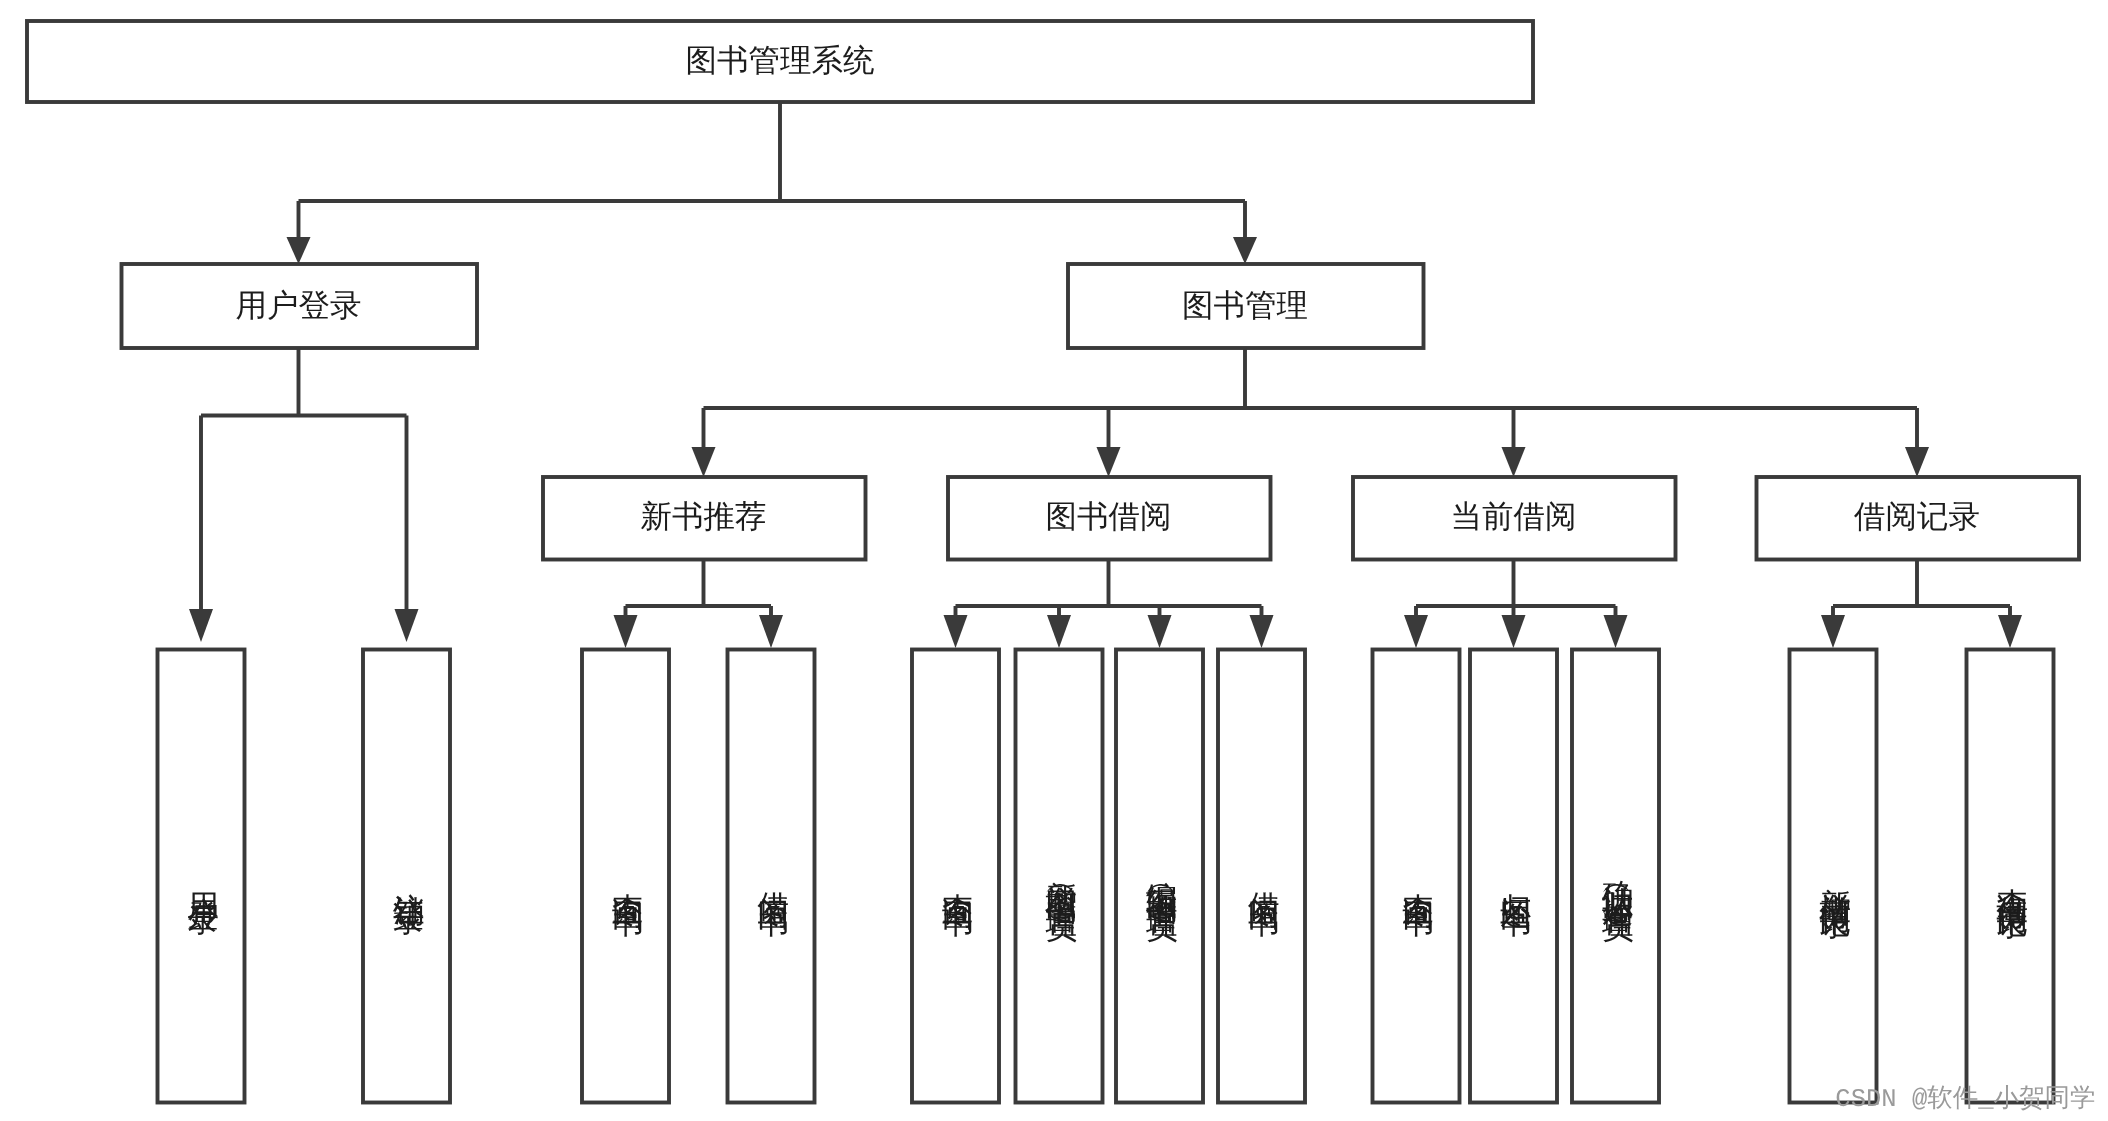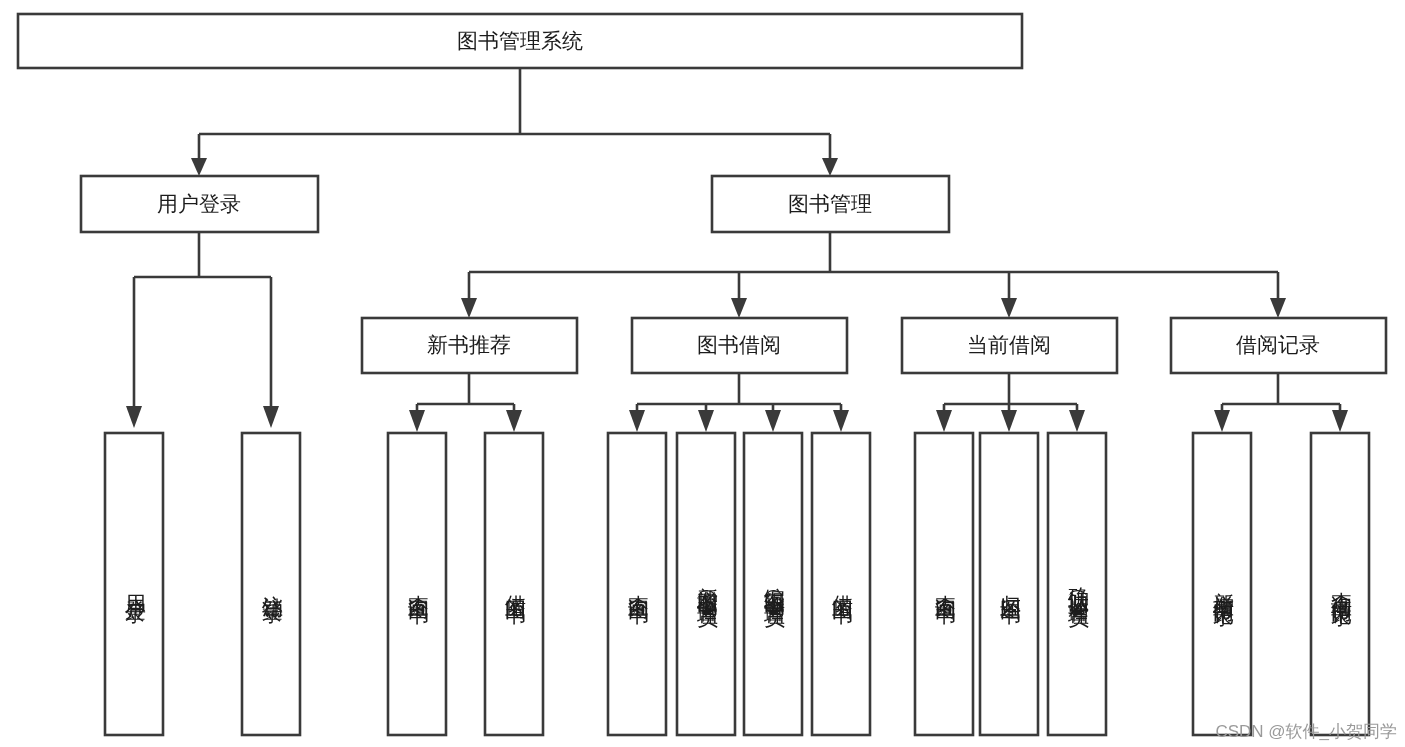--- a/index.html
+++ b/index.html
@@ -53,21 +53,21 @@
   .label-v {
     font-size: 21px;
     writing-mode: vertical-rl;
     text-orientation: upright;
     letter-spacing: 3px;
   }
   .watermark {
     position: absolute;
     right: 8px;
     bottom: 4px;
-    font-family: Liberation Sans, sans-serif;
+    font-family: Liberation Mono, monospace;
     font-size: 17px;
     color: #9a9a9a;
     white-space: nowrap;
     pointer-events: none;
     user-select: none;
   }
 </style>
 </head>
 <body>
 

